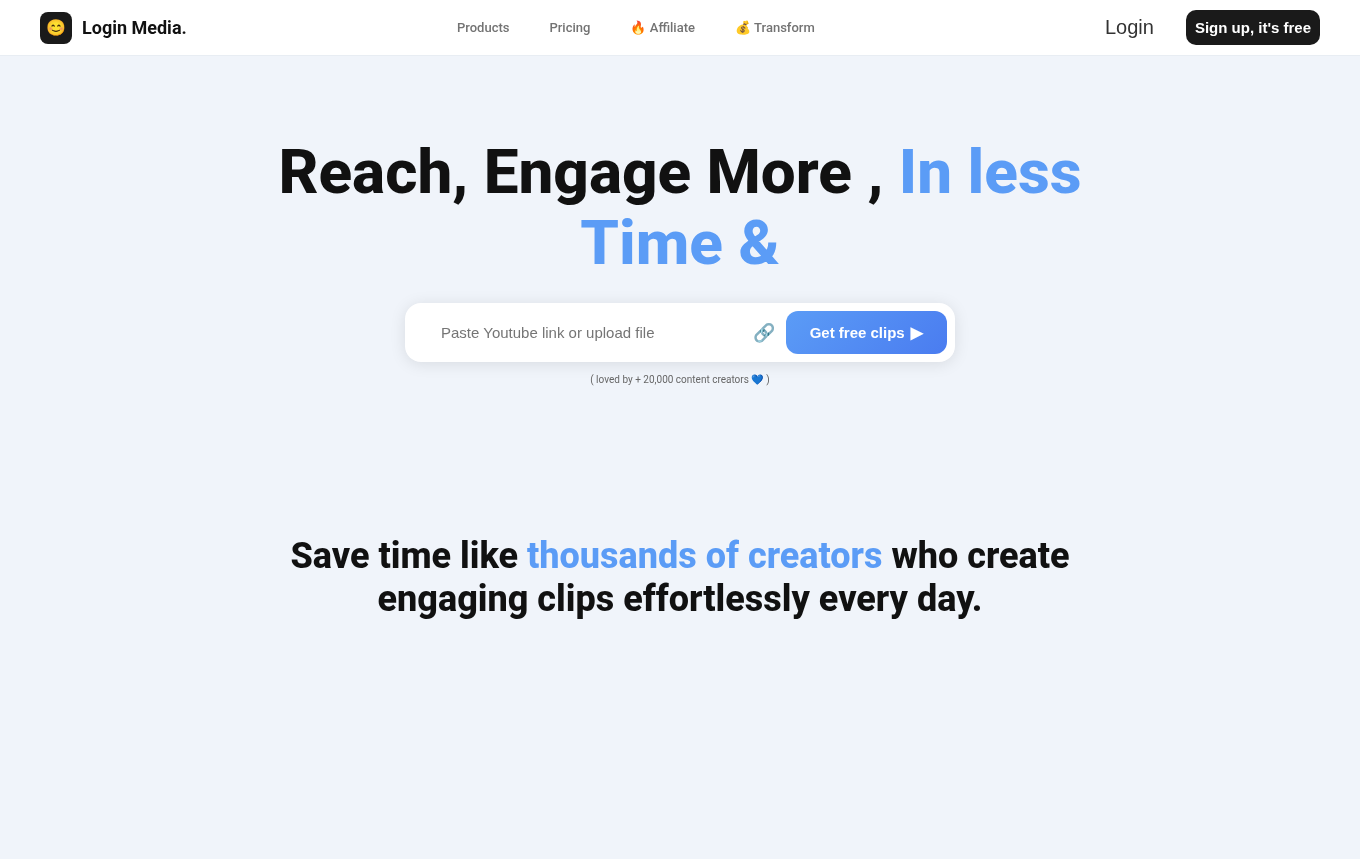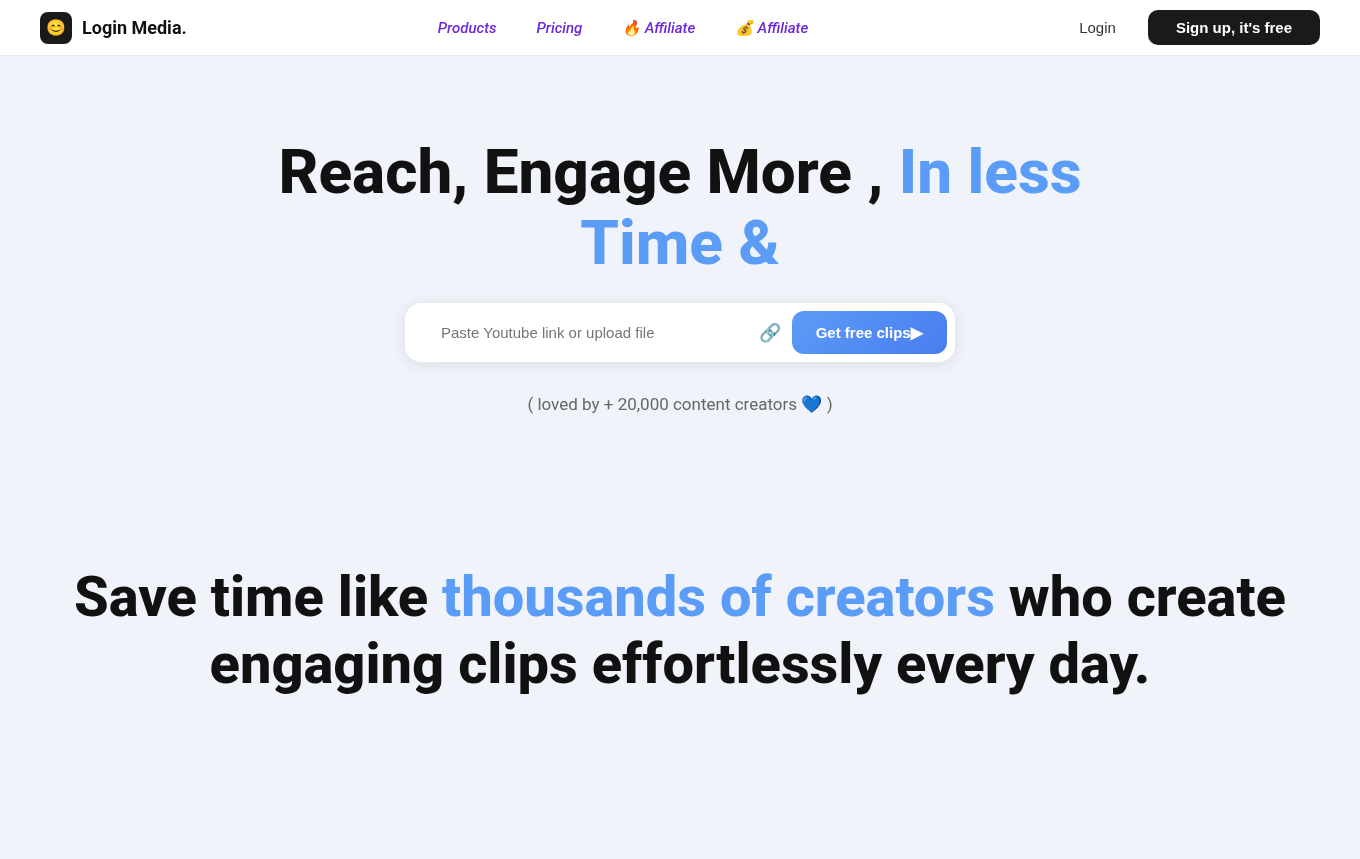--- a/index.html
+++ b/index.html
@@ -44,46 +44,45 @@
       color: #fff;
       font-size: 16px;
     }
     .nav-links {
       display: flex;
       align-items: center;
       gap: 4px;
     }
     .nav-link {
       padding: 8px 18px;
-      font-size: 15px;
+      font-size: 13px;
       font-weight: 500;
-      color: #6d28d9;
+      color: #737373;
       text-decoration: none;
       border-radius: 8px;
       cursor: pointer;
       transition: background 0.15s;
-      font-style: italic;
     }
     .nav-actions {
       display: flex;
       align-items: center;
       gap: 12px;
     }
     .btn-login {
       padding: 8px 20px;
-      font-size: 15px;
+      font-size: 20px;
       font-weight: 500;
       color: #333;
       background: transparent;
       border: none;
       cursor: pointer;
       border-radius: 8px;
     }
     .btn-signup {
-      padding: 9px 28px;
+      padding: 9px 9px;
       font-size: 15px;
       font-weight: 600;
       color: #fff;
       background: #1a1a1a;
       border: none;
       border-radius: 10px;
       cursor: pointer;
       transition: background 0.15s;
     }
 
@@ -135,49 +134,50 @@
     }
     .upload-icon {
       color: #aaa;
       font-size: 18px;
       margin: 0 10px;
       cursor: pointer;
     }
     .btn-get-clips {
       display: flex;
       align-items: center;
+      gap: 6px;
       padding: 12px 24px;
       font-size: 15px;
       font-weight: 700;
       color: #fff;
       background: linear-gradient(135deg, #5b9cf6 0%, #4a7cf0 100%);
       border: none;
       border-radius: 12px;
       cursor: pointer;
       white-space: nowrap;
       transition: opacity 0.15s;
     }
     .btn-arrow {
       font-size: 16px;
     }
 
     .social-proof {
-      margin-top: 32px;
-      font-size: 17px;
+      margin-top: 12px;
+      font-size: 10px;
       color: #666;
     }
 
     
     .section2 {
       padding: 90px 60px 60px;
       text-align: center;
       background: #f0f4fa;
     }
     .section2-title {
-      font-size: 56px;
+      font-size: 36px;
       font-weight: 800;
       line-height: 1.2;
       color: #111;
     }
     .section2-title-blue {
       color: #5b9cf6;
     }
   </style>
 </head>
 <body>
@@ -187,21 +187,21 @@
     <div class="logo-icon">
       <span>😊</span>
     </div>
     <span>Login Media.</span>
   </div>
 
   <div class="nav-links">
     <a class="nav-link">Products</a>
     <a class="nav-link">Pricing</a>
     <a class="nav-link">🔥 Affiliate</a>
-    <a class="nav-link">💰 Affiliate</a>
+    <a class="nav-link">💰 Transform</a>
   </div>
 
   <div class="nav-actions">
     <button class="btn-login">Login</button>
     <button class="btn-signup">Sign up, it's free</button>
   </div>
 </nav>
 
 <section class="hero">
   <h1 class="hero-title">

